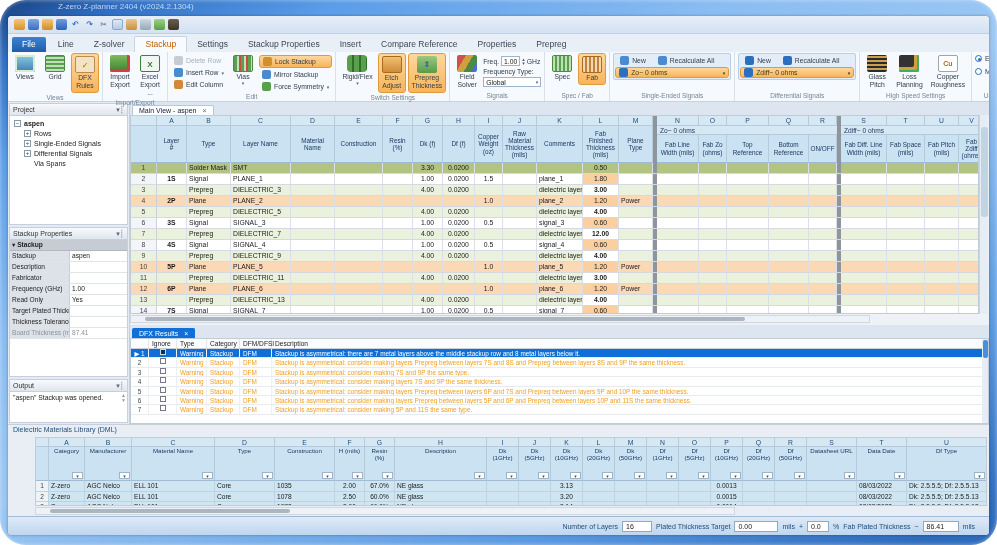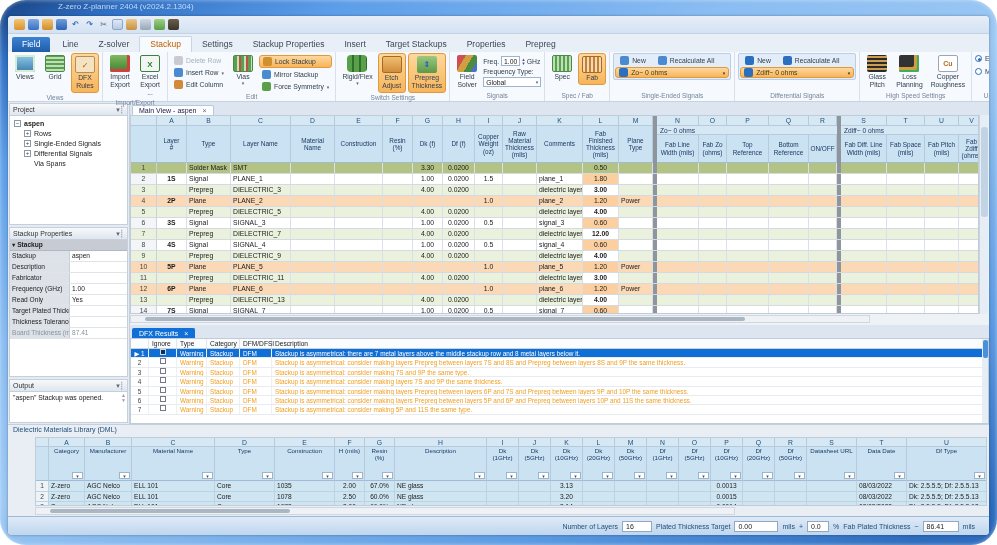--- a/index.html
+++ b/index.html
@@ -156,28 +156,28 @@
         <div class="qicon qi-redo">↷</div>
         <div class="qicon qi-cut">✂</div>
         <div class="qicon qi-copy"></div>
         <div class="qicon qi-paste"></div>
         <div class="qicon qi-print"></div>
         <div class="qicon qi-refresh"></div>
         <div class="qicon qi-delete"></div>
       </div>
 
     <div class="tabs" id="rtabs">
-        <div class="rtab file">Field</div>
+        <div class="rtab file">File</div>
         <div class="rtab">Line</div>
         <div class="rtab">Z-solver</div>
         <div class="rtab active">Stackup</div>
         <div class="rtab">Settings</div>
         <div class="rtab">Stackup Properties</div>
         <div class="rtab">Insert</div>
-        <div class="rtab">Target Stackups</div>
+        <div class="rtab">Compare Reference</div>
         <div class="rtab">Properties</div>
         <div class="rtab">Prepreg</div>
       </div>
 
     <div class="ribbon">
       <div class="rgroup">
         <div class="rgbody">
           <div class="bigbtn"><span class="ic ic-views"></span><span>Views</span></div>
           <div class="bigbtn"><span class="ic ic-grid"></span><span>Grid</span></div>
           <div class="bigbtn hl"><span class="ic ic-dfx">✓</span><span>DFX

